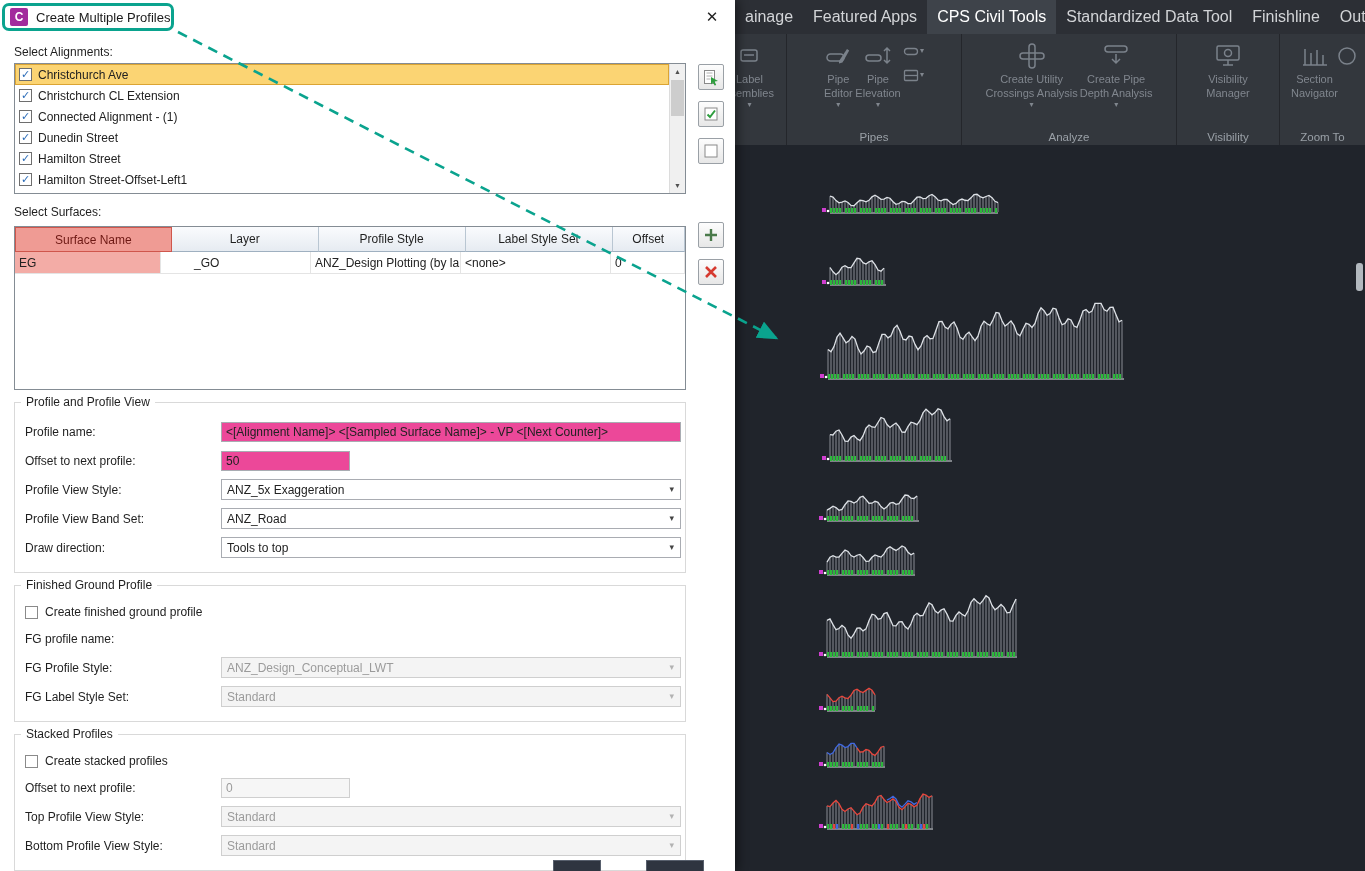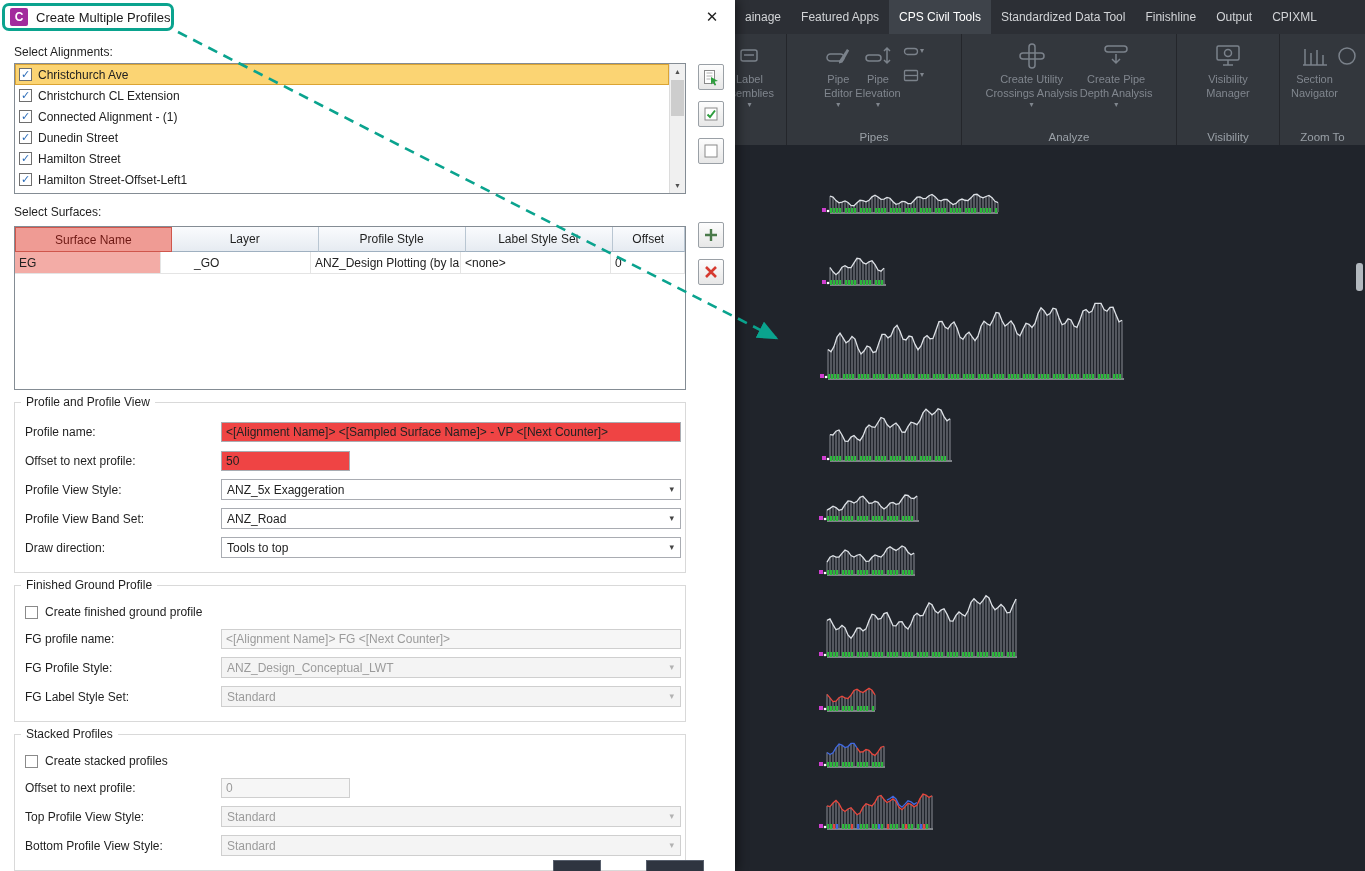--- a/index.html
+++ b/index.html
@@ -38,37 +38,37 @@
   .trow{display:flex;height:22px;}
   .td{border-right:1px solid #e4e4e4;border-bottom:1px solid #e4e4e4;display:flex;align-items:center;padding:0 4px;white-space:nowrap;overflow:hidden;}
   .td.hl{background:#f3aca6;}
 
   
   .group{position:relative;margin:12px 0 0 14px;width:672px;border:1px solid #d9d9d9;padding:14px 0 10px 10px;background:#fff;}
   .legend{position:absolute;top:-8px;left:6px;background:#fff;padding:0 5px;color:#1f1f1f;}
   .frow{display:flex;align-items:center;height:29px;}
   .frow.cbrow{height:24px;}
   .flabel{flex:0 0 196px;color:#1f1f1f;}
-  .tinput{height:20px;border:1px solid #a9acb2;padding:0 4px;font:12px "Liberation Sans",sans-serif;width:460px;background:#ef4444;color:#222;}
+  .tinput{height:20px;border:1px solid #a9acb2;padding:0 4px;font:12px "Liberation Sans",sans-serif;width:460px;background:#ec4899;color:#222;}
   .tinput.small{width:129px;}
   .tinput.off{background:#f6f6f6;color:#9b9b9b;border-color:#cfcfcf;}
   .dropdown{width:460px;height:21px;border:1px solid #a9acb2;background:#fff;display:flex;align-items:center;padding:0 5px;position:relative;color:#222;}
   .dropdown .chev{position:absolute;right:6px;top:4px;font-size:9px;color:#444;}
   .dropdown.off{background:#f4f4f4;color:#9b9b9b;border-color:#cfcfcf;}
   .dropdown.off .chev{color:#b2b2b2;}
   .cbx{width:13px;height:13px;border:1px solid #8a8a8a;background:#fff;margin-right:7px;flex:0 0 13px;}
 
   .stub{position:absolute;bottom:0;height:11px;background:#2f3540;border:1px solid #58606d;border-bottom:none;}
   .stub.s1{left:553px;width:48px;}
   .stub.s2{left:646px;width:58px;}
 
   
   .right{position:absolute;left:735px;top:0;width:630px;height:871px;background:#20242b;}
   .tabbar{height:34px;background:#2c2f35;display:flex;align-items:stretch;color:#d2d4d7;overflow:hidden;}
-  .tab{padding:0 10px;display:flex;align-items:center;font-size:12px;white-space:nowrap;cursor:pointer;}
+  .tab{padding:0 10px;display:flex;align-items:center;font-size:16px;white-space:nowrap;cursor:pointer;}
   .tab.active{background:#3e434a;color:#fff;}
   .ribbon{height:111px;background:#33373d;display:flex;overflow:hidden;}
   .panel{height:100%;display:flex;flex-direction:column;border-right:1px solid #24262b;flex:0 0 auto;overflow:hidden;}
   .panel:last-child{border-right:none;}
   .panel-buttons{flex:1;display:flex;align-items:flex-start;padding-top:6px;justify-content:center;gap:2px;}
   .panel.cut-left .panel-buttons{justify-content:flex-start;margin-left:-10px;}
   .big-btn{display:flex;flex-direction:column;align-items:center;gap:1px;color:#80868e;font-size:11px;text-align:center;cursor:default;}
   .iconbox{width:30px;height:32px;display:flex;align-items:center;justify-content:center;}
   .bl{line-height:13px;white-space:nowrap;}
   .arrow-glyph{font-size:8px;color:#80868e;line-height:8px;}
@@ -216,21 +216,20 @@
   </div>
 
   <div class="group">
     <div class="legend">Finished Ground Profile</div>
     <div class="frow cbrow">
       <span class="cbx"></span>
       <span>Create finished ground profile</span>
     </div>
     <div class="frow">
       <span class="flabel">FG profile name:</span>
-      <input class="tinput off" type="text" value="&lt;[Alignment Name]&gt; FG &lt;[Next Counter]&gt;" style="">
     </div>
     <div class="frow">
       <span class="flabel">FG Profile Style:</span>
       <div class="dropdown off">
         <span>ANZ_Design_Conceptual_LWT</span>
         <span class="chev">▾</span>
       </div>
     </div>
     <div class="frow">
       <span class="flabel">FG Label Style Set:</span>

